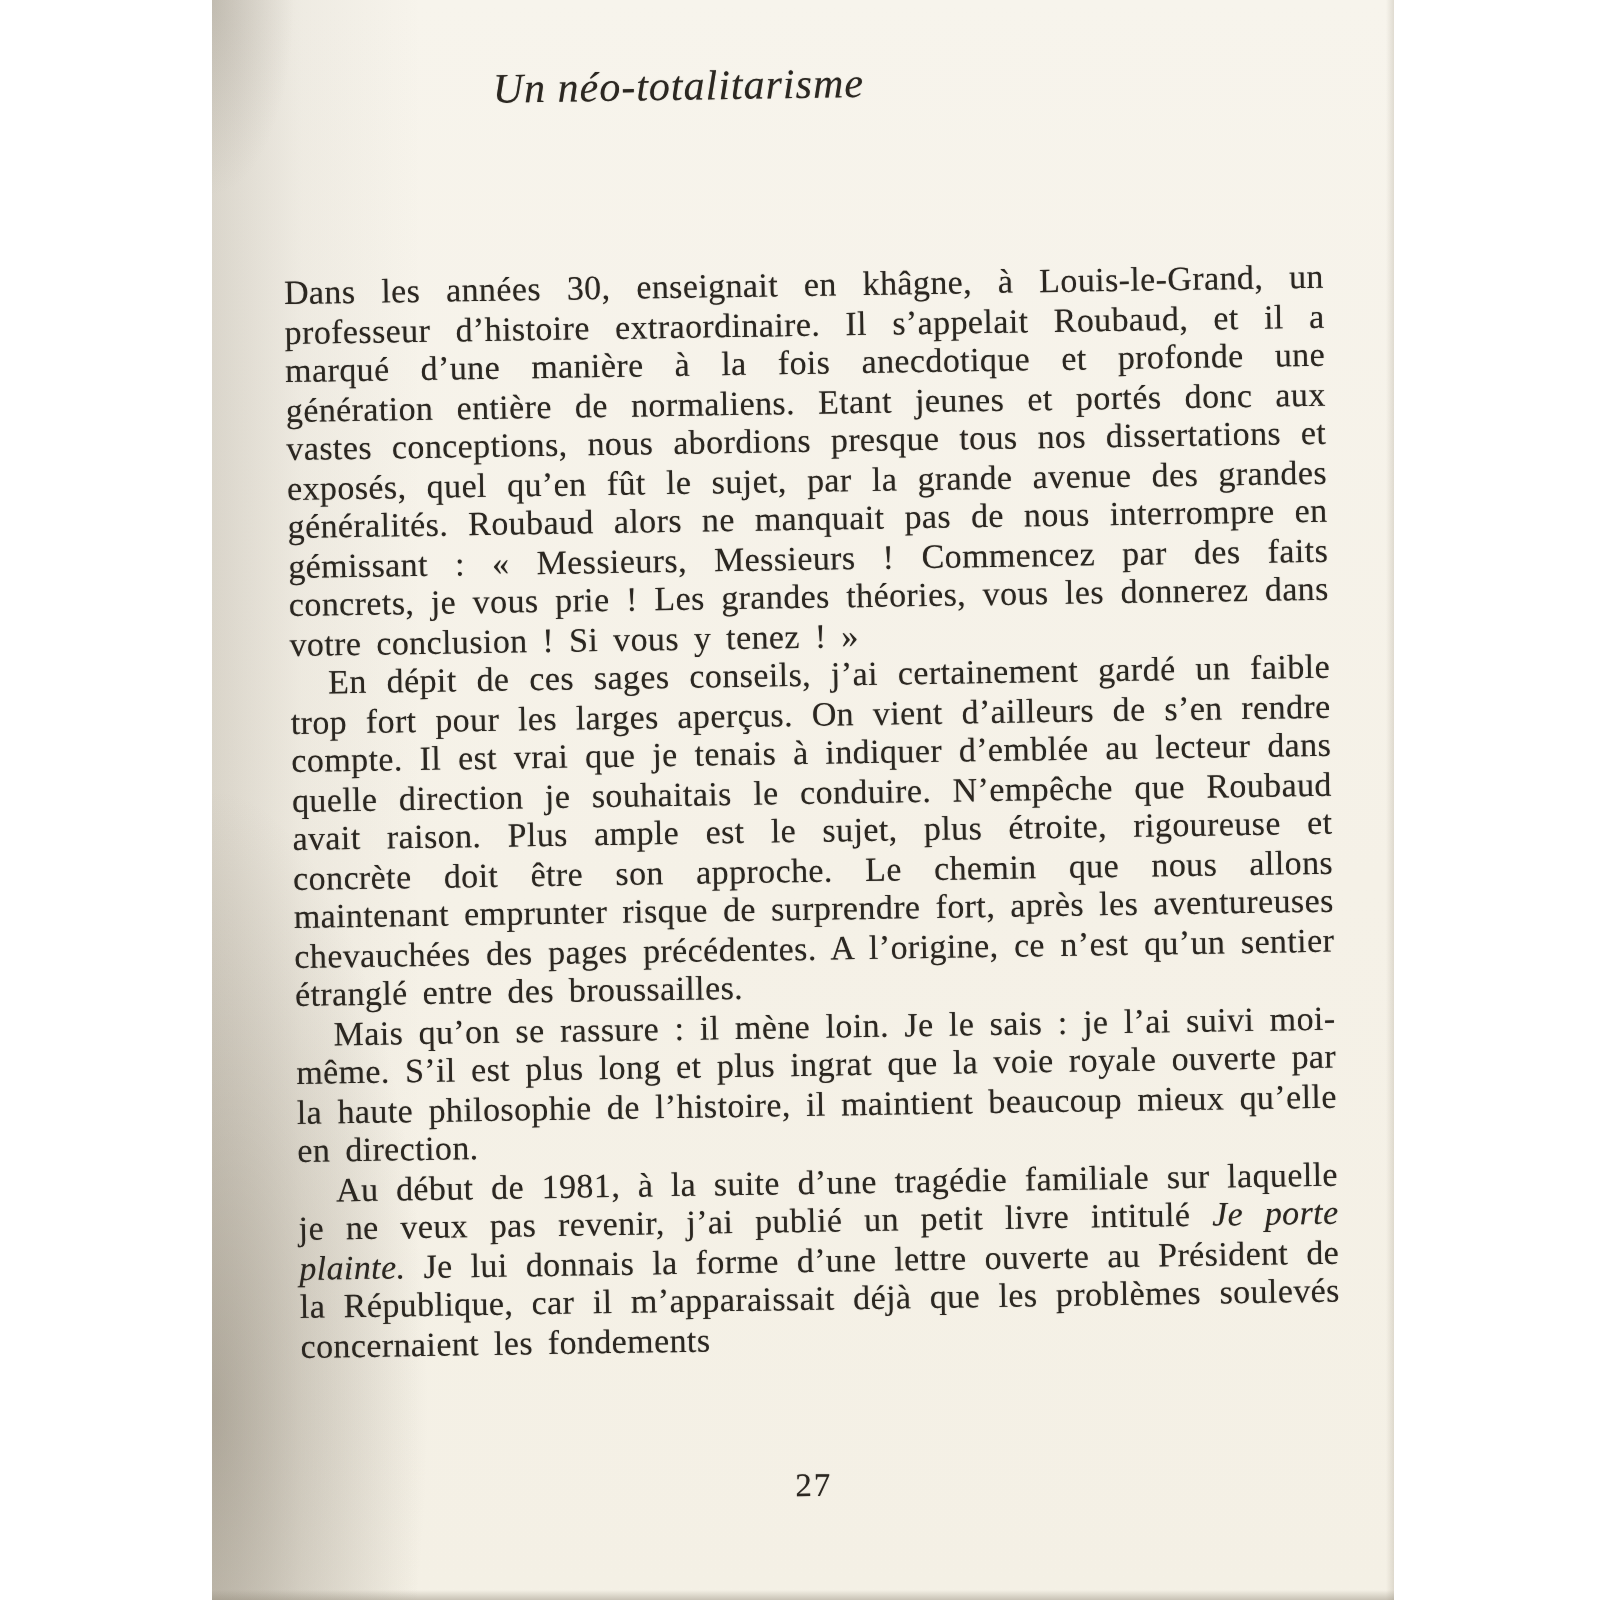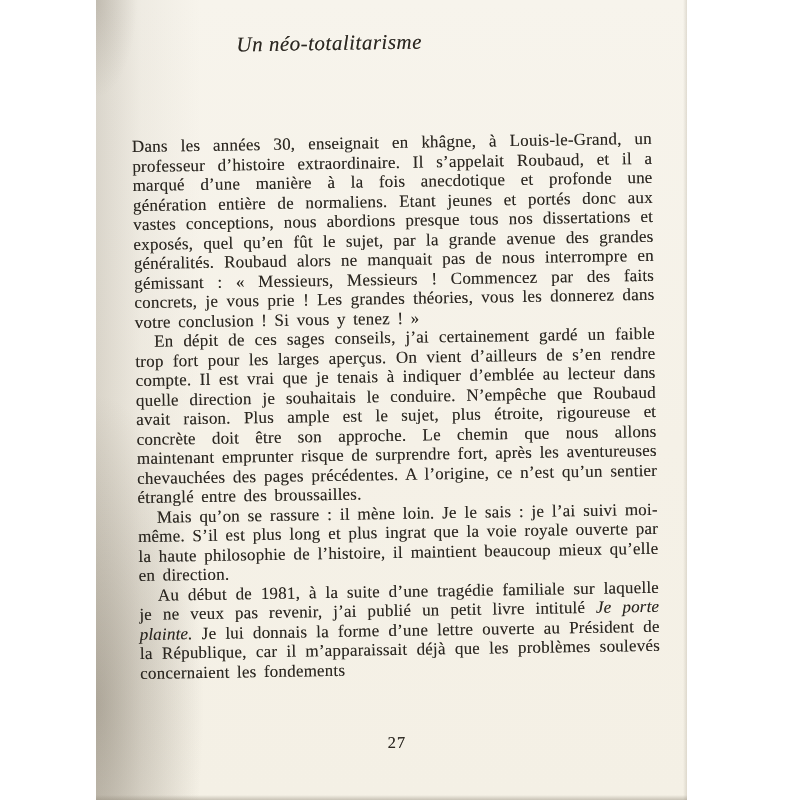--- a/index.html
+++ b/index.html
@@ -14,21 +14,21 @@
     font-family: "Liberation Serif", "DejaVu Serif", serif;
   }
   .scan {
     position: relative;
     width: 800px;
     height: 800px;
     background: var(--backdrop, #ffffff);
   }
   .page {
     position: absolute;
-    left: 96px;
+    left: 106px;
     top: 0;
     width: 591px;
     height: 800px;
     background-color: var(--page-background, #f5f1e7);
     background-image: linear-gradient(180deg, #f7f4ec 0%, #f5f1e7 55%, #f4f0e5 100%);
   }
   .edge-shadow {
     position: absolute;
     inset: 0;
     pointer-events: none;

